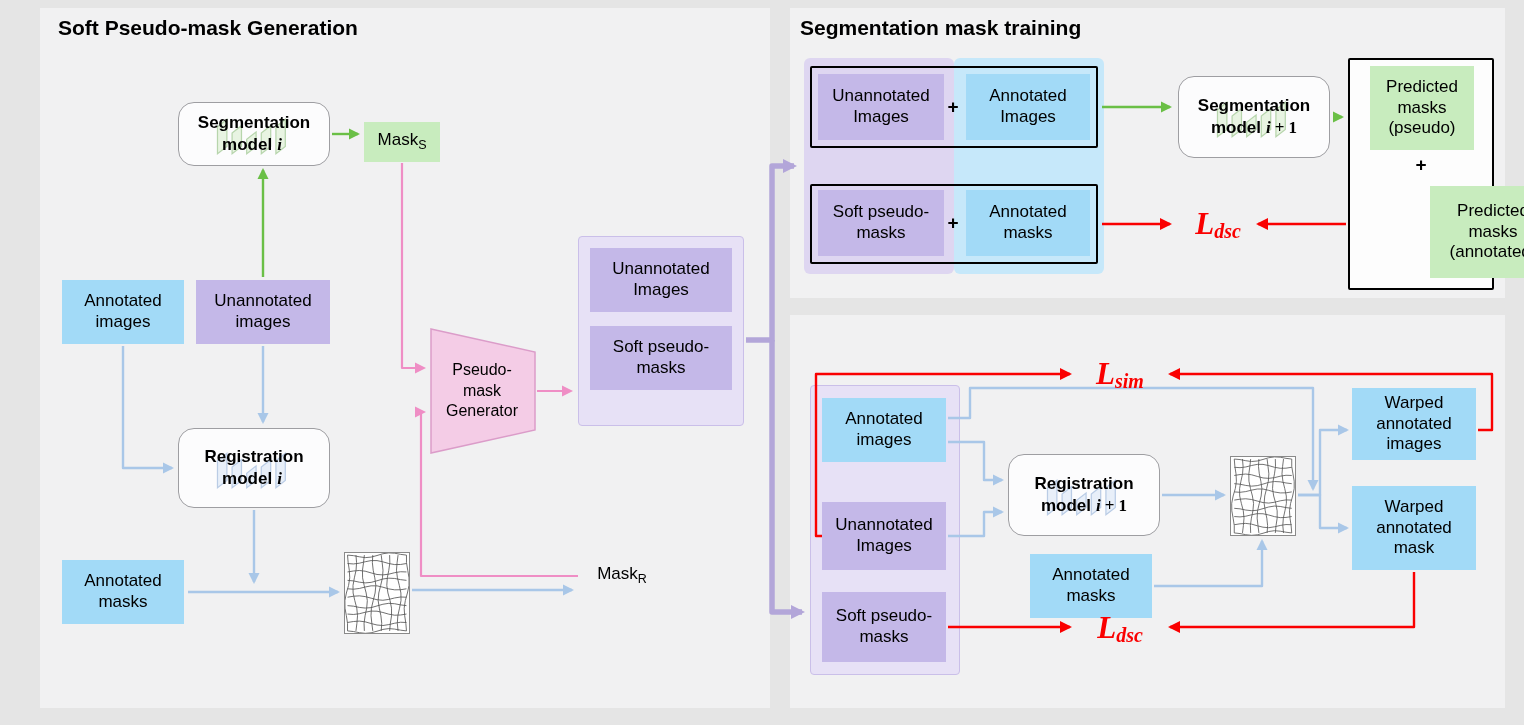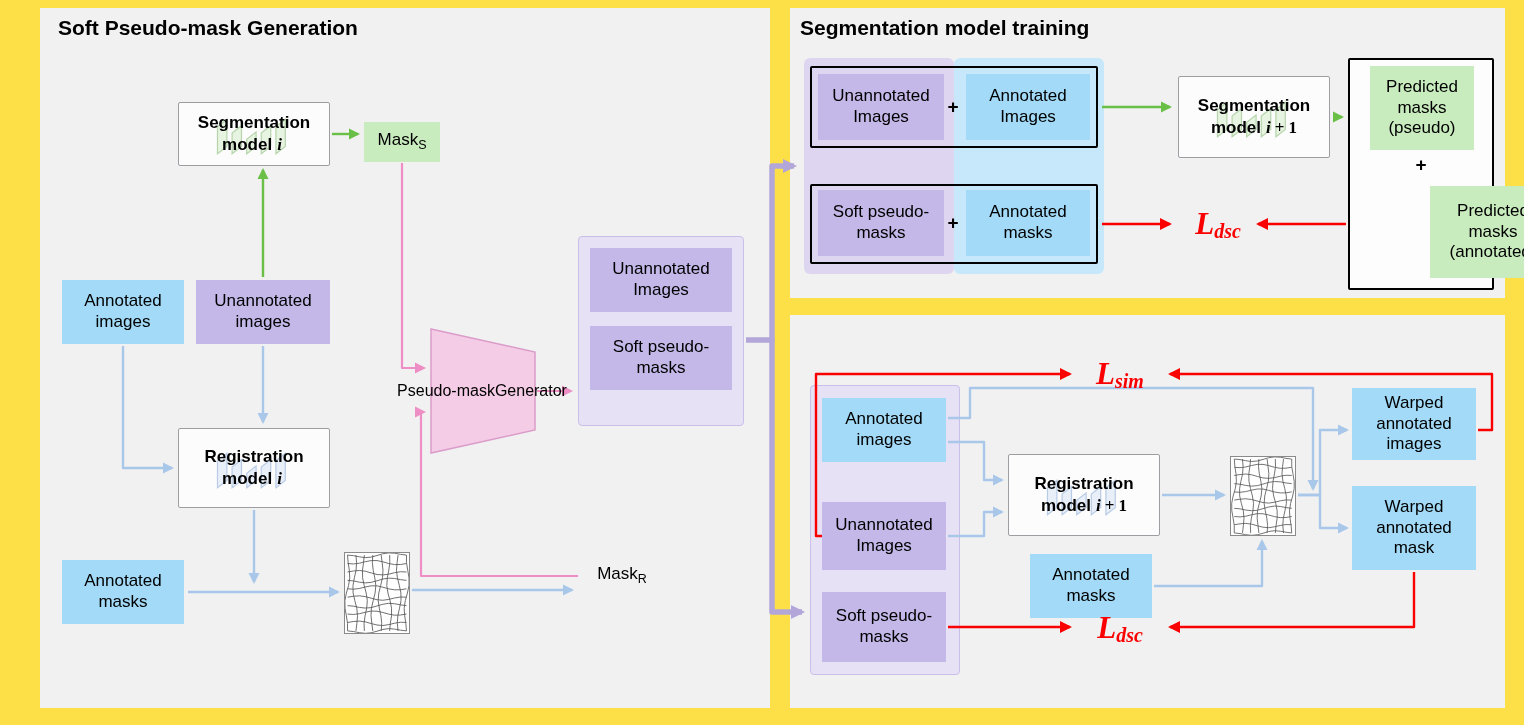--- a/index.html
+++ b/index.html
@@ -1,53 +1,53 @@
 <!DOCTYPE html>
 <html style="--panel-bg: #f1f1f2; --annotated-blue: #a2daf7; --unannotated-purple: #c4b8e8; --mask-green: #c8ecbe; --generator-pink: #f4cce6; --group-purple-bg: #e7e1f6; --tint-purple: #ded6f1; --tint-blue: #c6e8fa; --arrow-green: #6abf46; --arrow-blue: #a9c7e8; --arrow-pink: #ef8ec5; --arrow-purple: #b3a6d9; --arrow-red: #fa0000;"><head>
 <meta charset="utf-8">
 <style>
   *{margin:0;padding:0;box-sizing:border-box}
   html,body{background:#ffffff}
   body{font-family:"Liberation Sans",sans-serif;color:#000}
-  #canvas{position:relative;width:1524px;height:725px;overflow:hidden;background:#fde047}
+  #canvas{position:relative;width:1524px;height:725px;overflow:hidden;background:#e5e5e5}
   .panel{position:absolute;background:var(--panel-bg);z-index:0}
   .tint{position:absolute;border-radius:6px;z-index:1}
   .tint-purple{background:var(--tint-purple)}
   .tint-blue{background:var(--tint-blue)}
   .group{position:absolute;background:var(--group-purple-bg);border:1px solid #cabfe9;border-radius:4px;z-index:1}
   .rowborder{position:absolute;border:2px solid #000;border-radius:2px;z-index:2}
   svg.arrows{position:absolute;left:0;top:0;z-index:3;pointer-events:none}
   .ln-green{stroke:var(--arrow-green);stroke-width:2.4;fill:none;stroke-linejoin:round}
   .ln-blue{stroke:var(--arrow-blue);stroke-width:2.4;fill:none;stroke-linejoin:round}
   .ln-pink{stroke:var(--arrow-pink);stroke-width:2.2;fill:none;stroke-linejoin:round}
   .ln-red{stroke:var(--arrow-red);stroke-width:2.4;fill:none;stroke-linejoin:round}
   .ln-purple{stroke:var(--arrow-purple);stroke-width:5.5;fill:none;stroke-linejoin:round;stroke-linecap:butt}
   .mk-green{fill:var(--arrow-green)} .mk-blue{fill:var(--arrow-blue)} .mk-pink{fill:var(--arrow-pink)}
   .mk-red{fill:var(--arrow-red)} .mk-purple{fill:var(--arrow-purple)}
   .title{position:absolute;font-size:21px;font-weight:bold;z-index:5;white-space:nowrap}
   .box{position:absolute;display:flex;align-items:center;justify-content:center;text-align:center;
        font-size:17px;line-height:1.22;padding:4px;z-index:5}
   .blue{background:var(--annotated-blue)}
   .purple{background:var(--unannotated-purple)}
   .green{background:var(--mask-green)}
-  .node{position:absolute;border:1.6px solid #9e9ea2;border-radius:2px;background:#fcfcfd;z-index:5}
+  .node{position:absolute;border:1.6px solid #9e9ea2;border-radius:16px;background:#fcfcfd;z-index:5}
   .stack-icon{position:absolute;left:50%;top:50%;transform:translate(-50%,-50%);width:88px;height:48px;opacity:.6}
   .node-text{position:absolute;inset:0;display:flex;flex-direction:column;align-items:center;justify-content:center;
              font-weight:bold;font-size:17px;line-height:1.3;text-align:center;z-index:2}
   .mvar{font-family:"Liberation Serif",serif;font-style:italic;margin-left:5px;font-weight:bold}
   .msfx{font-family:"Liberation Serif",serif;margin-left:4px;font-weight:bold}
   .plus{position:absolute;display:flex;align-items:center;justify-content:center;font-weight:bold;font-size:19px;z-index:5}
   .loss{position:absolute;display:flex;align-items:center;justify-content:center;z-index:5;
         color:var(--arrow-red);font-family:"Liberation Serif",serif;font-style:italic;font-weight:bold;font-size:31px}
   .loss .lsub{font-size:20px;margin-top:14px}
   .gridbox{position:absolute;background:#fff;border:1px solid #8a8a8a;z-index:5}
   .gridbox svg{display:block;width:100%;height:100%}
   .trap{position:absolute;z-index:5}
   .trap-shape{fill:var(--generator-pink);stroke:#db9cc9;stroke-width:1.5}
-  .trap-text{position:absolute;display:flex;flex-direction:row;align-items:center;justify-content:center;
+  .trap-text{position:absolute;display:flex;flex-direction:column;align-items:center;justify-content:center;
              font-size:16px;line-height:1.3;text-align:center;z-index:6}
   .masktext{position:absolute;display:flex;align-items:flex-start;justify-content:center;font-size:17px;z-index:5}
   sub{font-size:12.5px}
 </style>
 </head>
 <body>
 
 <div id="canvas">
 
   <div class="panel" style="left:40px;top:8px;width:730px;height:700px"></div>
@@ -184,21 +184,21 @@
   </div>
   <div class="trap-text" style="left:432px;top:346px;width:100px;height:90px">
     <div>Pseudo-</div>
     <div>mask</div>
     <div>Generator</div>
   </div>
 
   <div class="box purple" style="left:590px;top:248px;width:142px;height:64px">Unannotated Images</div>
   <div class="box purple" style="left:590px;top:326px;width:142px;height:64px">Soft pseudo-masks</div>
 
-  <div class="title" style="left:800px;top:16px">Segmentation model training</div>
+  <div class="title" style="left:800px;top:16px">Segmentation mask training</div>
 
   <div class="box purple" style="left:818px;top:74px;width:126px;height:66px">Unannotated Images</div>
   <div class="plus" style="left:944px;top:95px;width:18px;height:24px">+</div>
   <div class="box blue" style="left:966px;top:74px;width:124px;height:66px">Annotated Images</div>
 
   <div class="box purple" style="left:818px;top:190px;width:126px;height:66px">Soft pseudo-masks</div>
   <div class="plus" style="left:944px;top:211px;width:18px;height:24px">+</div>
   <div class="box blue" style="left:966px;top:190px;width:124px;height:66px">Annotated masks</div>
 
   <div class="node" style="left:1178px;top:76px;width:152px;height:82px">

